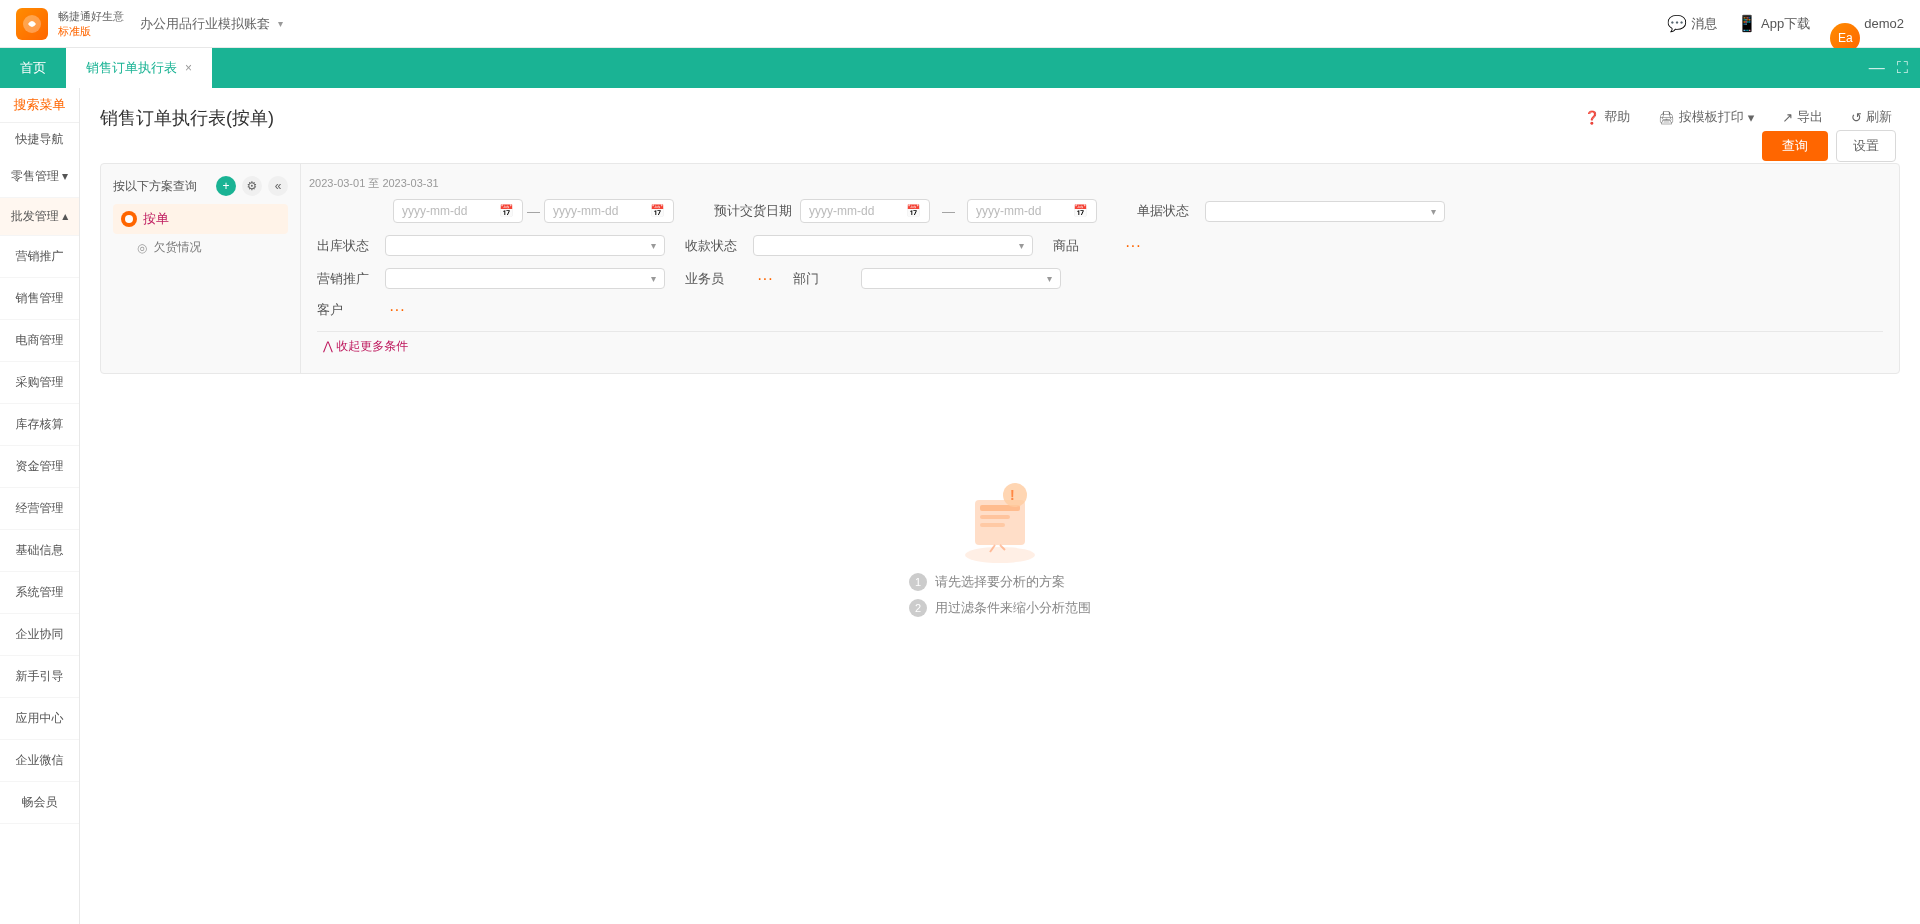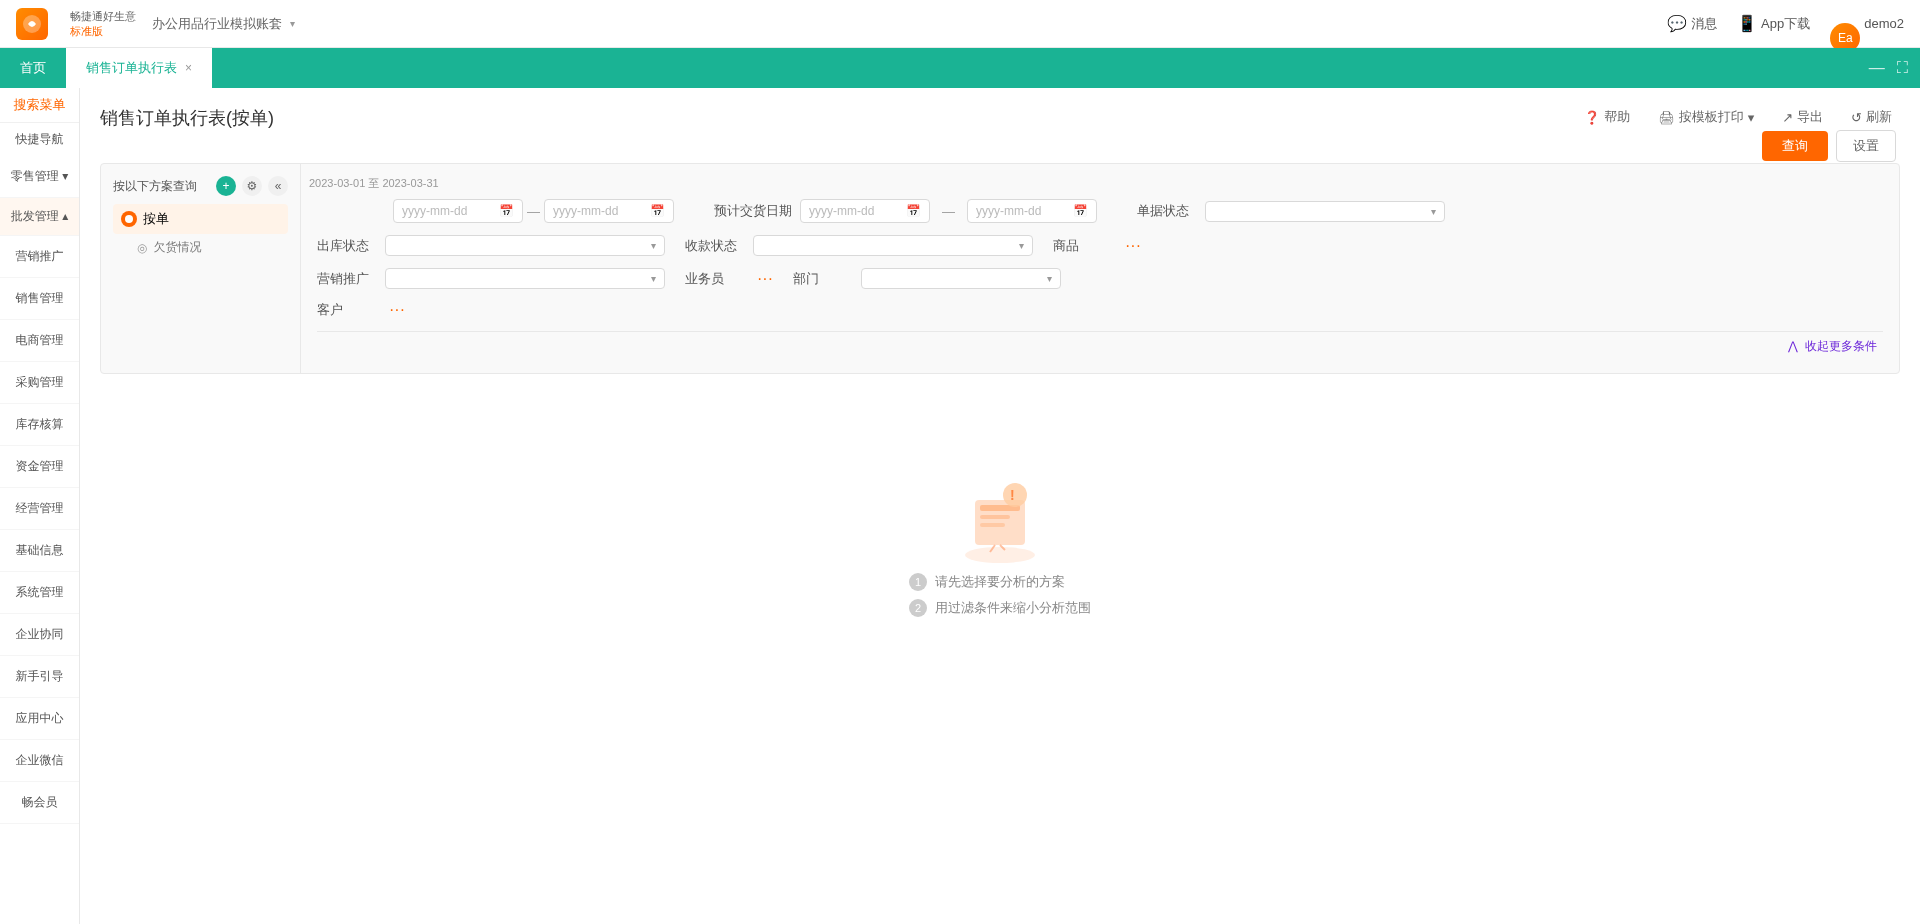--- a/index.html
+++ b/index.html
@@ -1,20 +1,20 @@
 <!DOCTYPE html>
 <html><head>
   <meta charset="utf-8">
   <style>
     * { box-sizing: border-box; margin: 0; padding: 0; }
     body { font-family: 'Microsoft YaHei', Arial, sans-serif; font-size: 13px; background: #f0f2f5; color: #333; display: flex; flex-direction: column; height: 100vh; overflow: hidden; }
 
     
     .top-bar { height: 48px; background: #fff; display: flex; align-items: center; padding: 0 16px; border-bottom: 1px solid #e8e8e8; gap: 16px; }
-    .logo-area { display: flex; align-items: center; gap: 22px; min-width: 80px; }
+    .logo-area { display: flex; align-items: center; gap: 10px; min-width: 80px; }
     .logo-icon { width: 32px; height: 32px; background: linear-gradient(135deg, #ff8c00, #ff6600); border-radius: 6px; display: flex; align-items: center; justify-content: center; color: white; font-size: 10px; font-weight: bold; }
     .logo-text { font-size: 11px; color: #666; line-height: 1.3; }
     .app-title-bar { flex: 1; display: flex; align-items: center; gap: 8px; }
     .app-title { color: #666; font-size: 13px; }
     .dropdown-arrow { color: #999; font-size: 10px; cursor: pointer; }
     .top-right { display: flex; align-items: center; gap: 20px; margin-left: auto; }
     .top-right-item { display: flex; align-items: center; gap: 4px; color: #555; font-size: 13px; cursor: pointer; }
     .avatar { width: 30px; height: 30px; border-radius: 50%; background: linear-gradient(135deg, #ff8c00, #ff6600); display: flex; align-items: center; justify-content: center; color: white; font-size: 12px; margin-top: 28px; }
 
     
@@ -25,21 +25,21 @@
     .nav-tab .close-btn { margin-left: 8px; font-size: 12px; color: #999; cursor: pointer; }
     .nav-tab-spacer { flex: 1; }
     .window-controls { display: flex; align-items: center; gap: 12px; padding-right: 12px; }
     .window-btn { color: rgba(255,255,255,0.8); cursor: pointer; font-size: 16px; }
 
     
     .main-layout { display: flex; flex: 1; overflow: hidden; }
 
     
     .sidebar { width: 80px; background: white; border-right: 1px solid #e8e8e8; overflow-y: auto; flex-shrink: 0; }
-    .sidebar-item { padding: 12px 8px; text-align: center; cursor: pointer; color: #555; font-size: 12px; border-bottom: 1px solid #f5f5f5; transition: background 0.2s; }
+    .sidebar-item { padding: 12px 8px; text-align: center; cursor: pointer; color: #555; font-size: 12px; border-bottom: 1px solid #f5f5f5; transition: background 0.2s; font-family: Liberation Serif, serif; }
     .sidebar-section { padding: 10px 8px; text-align: center; cursor: pointer; font-size: 12px; color: #555; border-bottom: 1px solid #f5f5f5; }
     .sidebar-section.expanded { background: #fff7f0; }
 
     
     .content-area { flex: 1; overflow-y: auto; background: #f0f2f5; padding: 0; }
     .page-content { background: white; margin: 0; padding: 16px 20px; min-height: 100%; }
 
     
     .page-header { display: flex; align-items: flex-end; justify-content: space-between; margin-bottom: 33px; }
     .page-title { font-size: 18px; color: #333; font-weight: 500; }
@@ -50,21 +50,21 @@
     .filter-section { display: flex; background: #f9f9f9; border: 1px solid #e8e8e8; border-radius: 4px; margin-bottom: 16px; }
     .filter-left-panel { width: 200px; border-right: 1px solid #e8e8e8; padding: 12px; flex-shrink: 0; }
     .filter-left-header { display: flex; align-items: center; justify-content: space-between; margin-bottom: 8px; color: #555; font-size: 12px; }
     .filter-left-title { font-size: 12px; color: #555; }
     .filter-left-icons { display: flex; align-items: center; gap: 6px; }
     .filter-left-icon { width: 20px; height: 20px; border-radius: 50%; display: flex; align-items: center; justify-content: center; cursor: pointer; font-size: 12px; }
     .icon-add { background: #1ab394; color: white; }
     .icon-settings { background: #f0f0f0; color: #666; }
     .icon-collapse { background: #f0f0f0; color: #666; }
     .scheme-item { display: flex; align-items: center; gap: 6px; padding: 6px 8px; cursor: pointer; border-radius: 4px; }
-    .scheme-item.active { background: #fff3e8; color: #000000; }
+    .scheme-item.active { background: #fff3e8; color: #be185d; }
     .scheme-icon { width: 16px; height: 16px; border-radius: 50%; background: #ff6600; display: flex; align-items: center; justify-content: center; }
     .scheme-icon-inner { width: 8px; height: 8px; border-radius: 50%; background: white; }
     .scheme-sub-item { display: flex; align-items: center; gap: 6px; padding: 5px 8px 5px 24px; cursor: pointer; font-size: 12px; color: #777; }
     .sub-icon { color: #999; font-size: 12px; }
 
     
     .filter-right-panel { flex: 1; padding: 12px 16px; }
     .filter-row { display: flex; align-items: center; gap: 20px; margin-bottom: 12px; }
     .filter-item { display: flex; align-items: center; gap: 8px; }
     .filter-label { color: #555; font-size: 13px; white-space: nowrap; min-width: 60px; }
@@ -72,21 +72,21 @@
     .date-tag { padding: 2px 8px; border-radius: 3px; cursor: pointer; font-size: 12px; color: #666; }
     .date-tag.active { background: #ff6600; color: white; border-radius: 3px; }
     .date-input { border: 1px solid #d9d9d9; border-radius: 4px; padding: 4px 8px; font-size: 12px; width: 130px; color: #999; display: flex; align-items: center; gap: 4px; background: white; cursor: pointer; }
     .date-separator { color: #999; }
     .filter-select { border: 1px solid #d9d9d9; border-radius: 4px; padding: 4px 8px; font-size: 12px; min-width: 160px; background: white; display: flex; align-items: center; justify-content: space-between; cursor: pointer; }
     .filter-select-wide { min-width: 280px; }
     .select-arrow { color: #999; font-size: 10px; }
     .filter-dots { color: #ff6600; cursor: pointer; font-size: 16px; margin-left: 4px; }
     .status-select { border: 1px solid #d9d9d9; border-radius: 4px; padding: 4px 8px; font-size: 12px; min-width: 240px; background: white; display: flex; align-items: center; justify-content: space-between; cursor: pointer; }
 
-    .collapse-btn { text-align: right; padding: 6px; cursor: pointer; color: #6d28d9; font-size: 12px; border-top: 1px solid #e8e8e8; margin-top: 4px; font-family: Liberation Mono, monospace; }
+    .collapse-btn { text-align: left; padding: 6px; cursor: pointer; color: #be185d; font-size: 12px; border-top: 1px solid #e8e8e8; margin-top: 4px; }
 
     
     .action-row { display: flex; align-items: center; justify-content: flex-end; gap: 8px; margin-bottom: 12px; }
     .btn-primary { background: #ff6600; color: white; border: none; padding: 6px 20px; border-radius: 4px; cursor: pointer; font-size: 13px; }
     .btn-default { background: white; color: #666; border: 1px solid #d9d9d9; padding: 6px 16px; border-radius: 4px; cursor: pointer; font-size: 13px; }
 
     
     .empty-state { display: flex; flex-direction: column; align-items: center; justify-content: center; padding: 80px 20px; color: #999; }
     .empty-steps { list-style: none; text-align: left; }
     .empty-step { display: flex; align-items: center; gap: 8px; margin-bottom: 8px; font-size: 13px; color: #888; }

